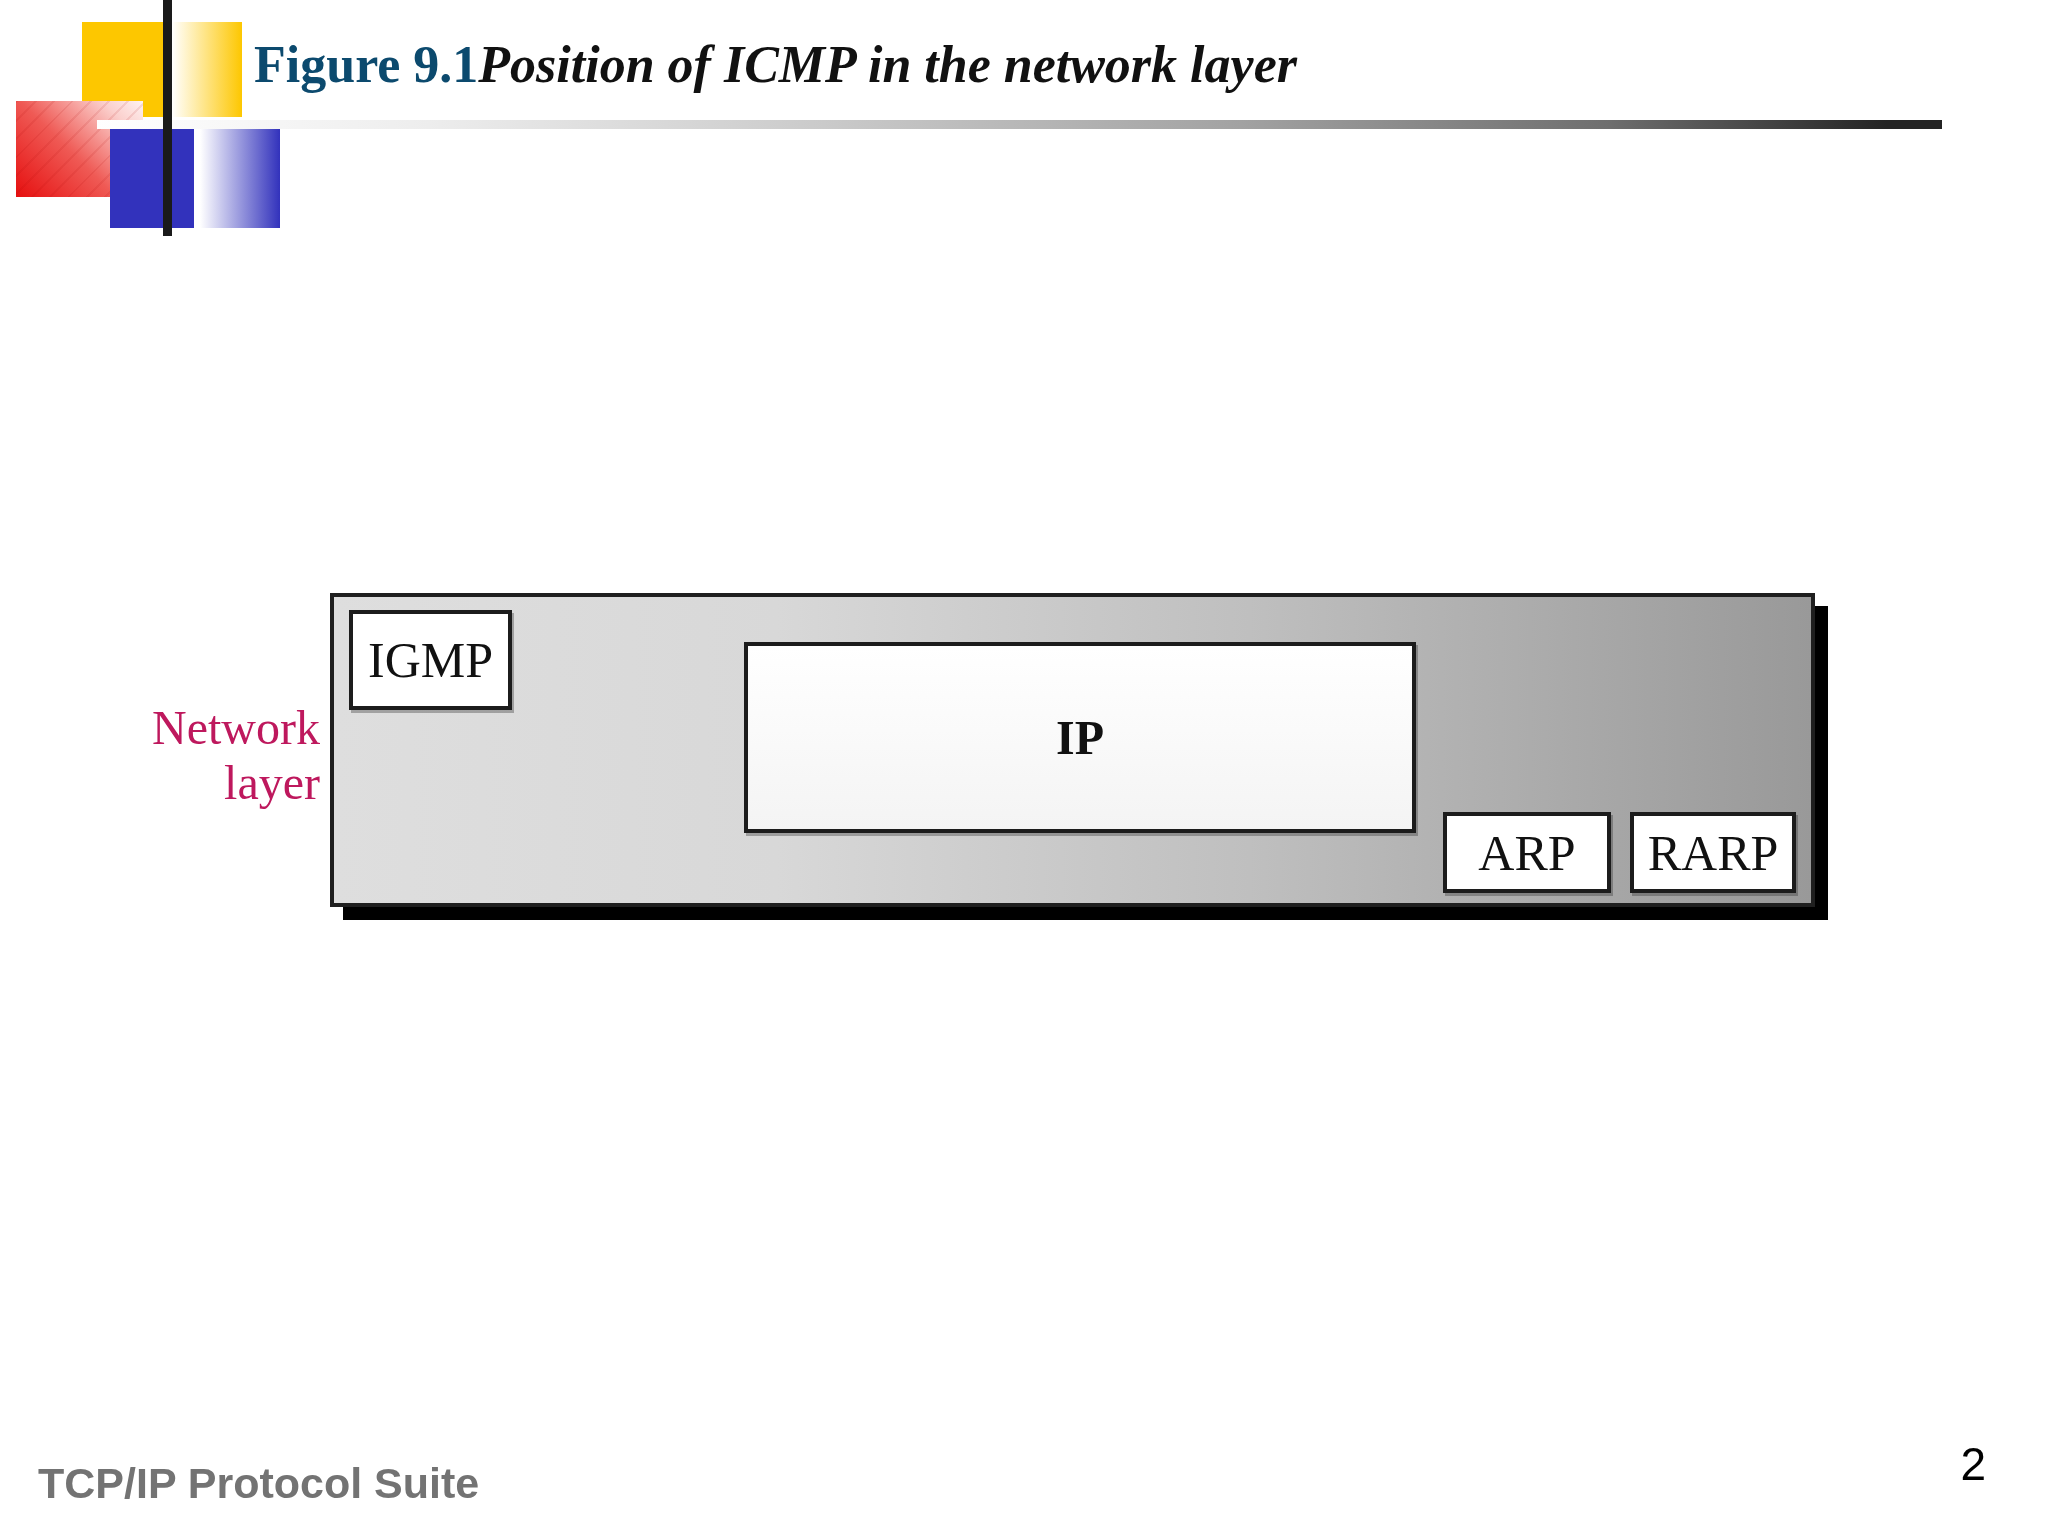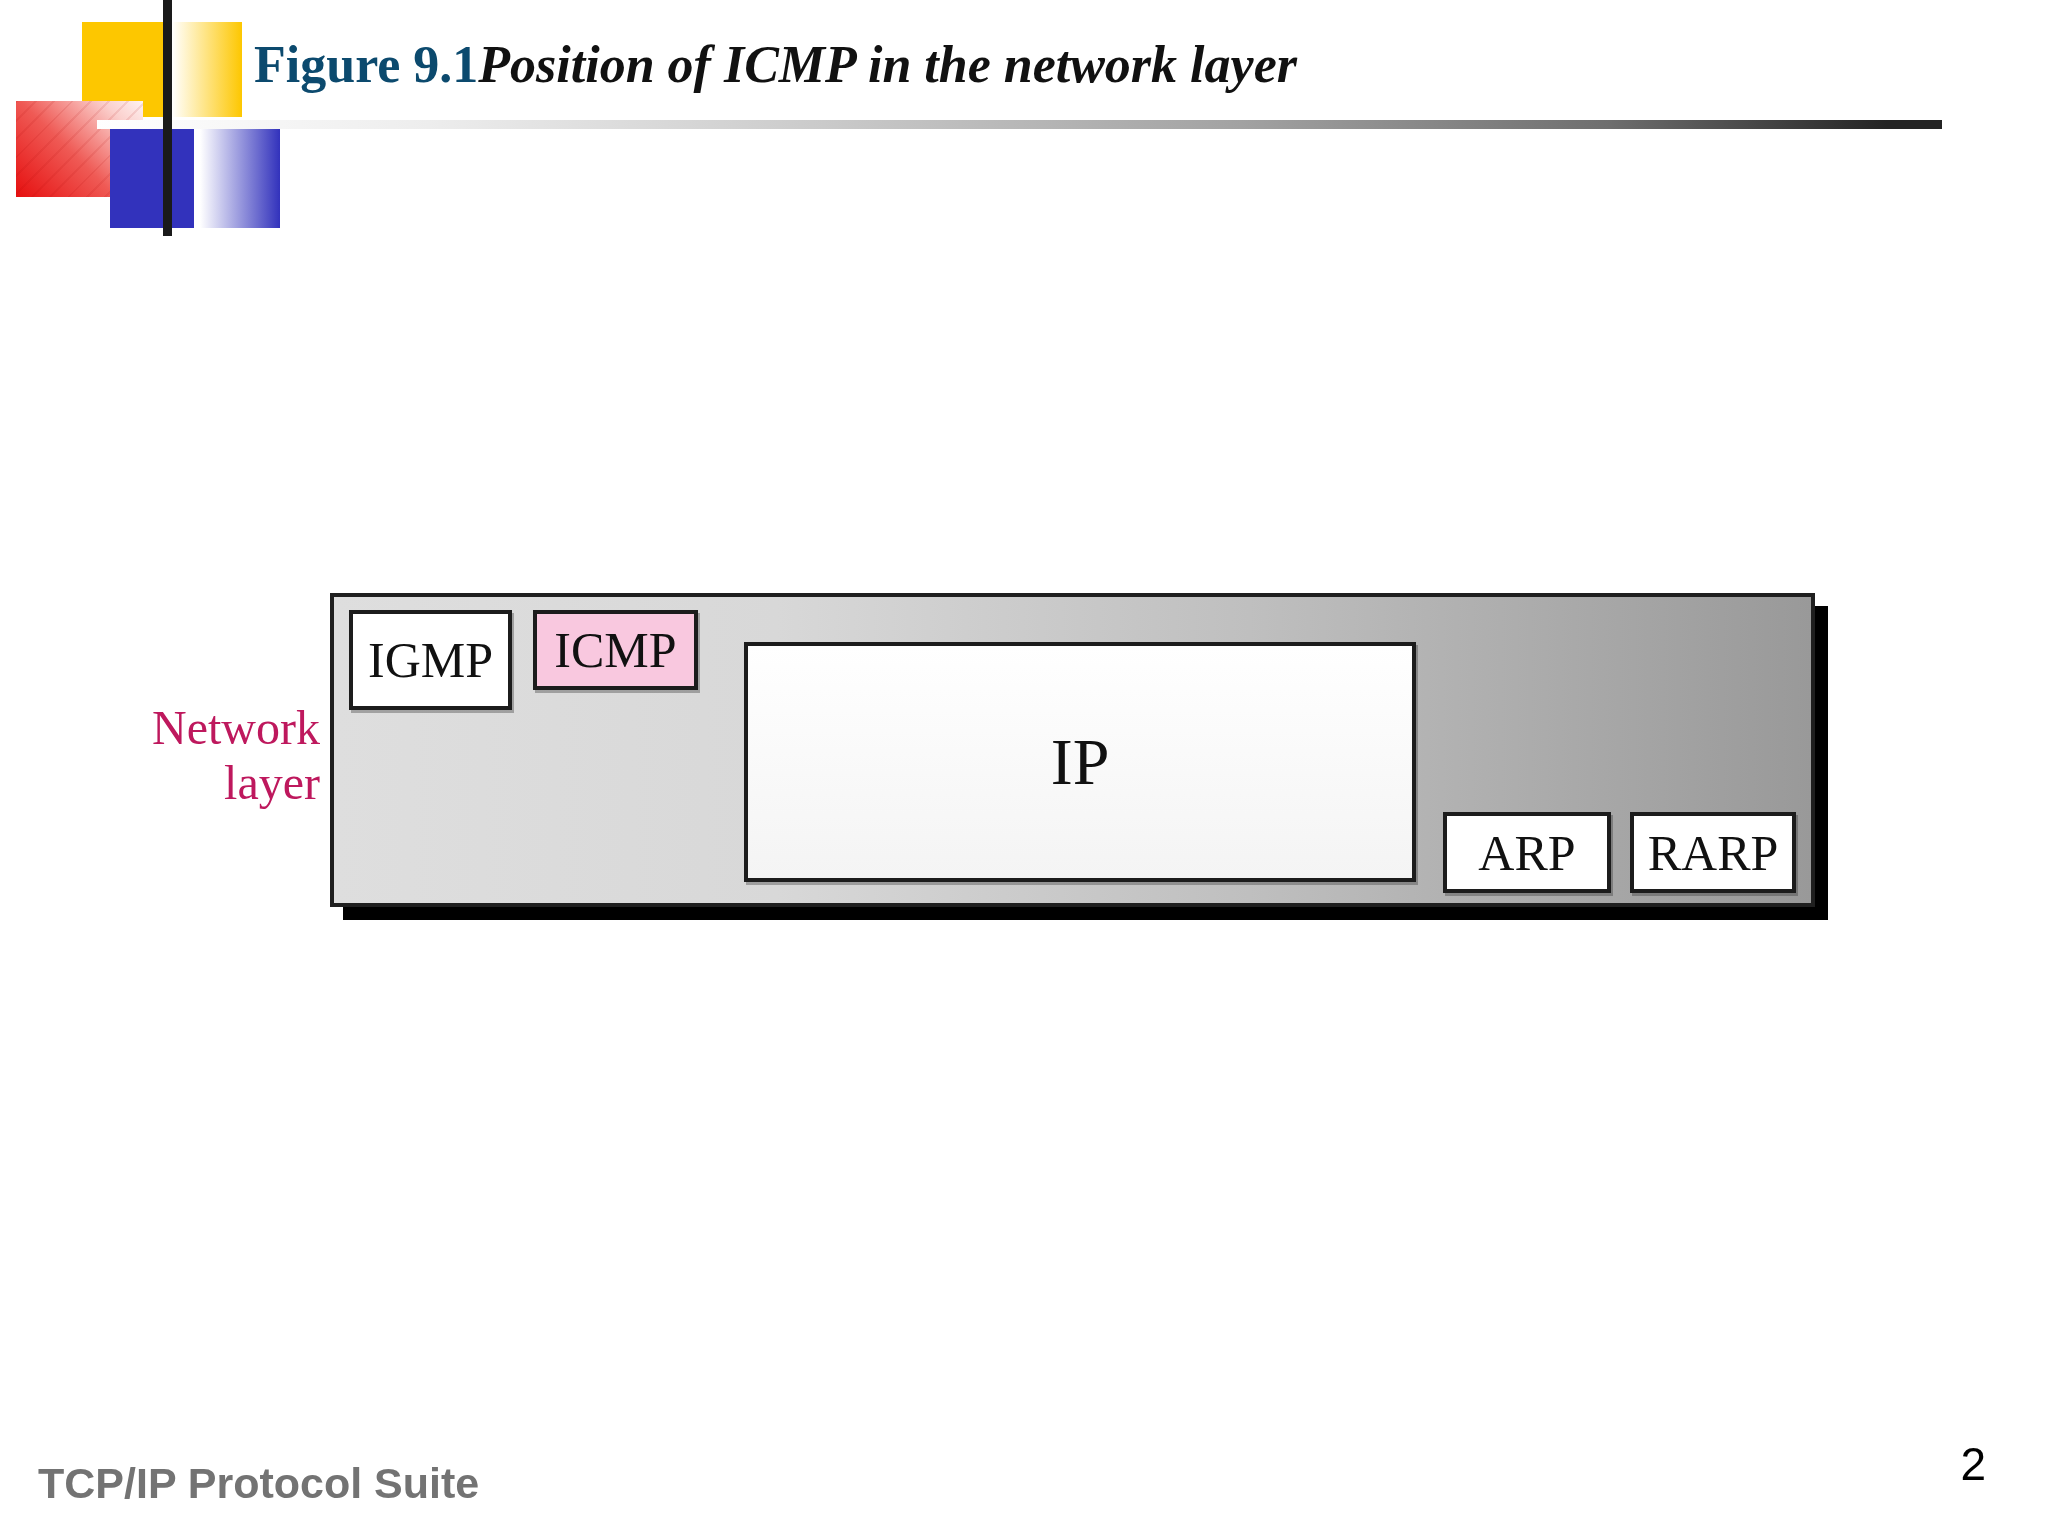--- a/index.html
+++ b/index.html
@@ -77,23 +77,23 @@
     background: #ffffff;
     display: flex;
     align-items: center;
     justify-content: center;
     font-size: 50px;
     color: #111111;
     box-shadow: 2px 3px 0 rgba(50,50,50,0.35);
   }
   .box-igmp { left: 15px;   top: 13px;  width: 163px; height: 100px; }
   .box-icmp { left: 199px;  top: 13px;  width: 165px; height: 80px; background: #f9c8df; }
-  .box-ip   { left: 410px;  top: 45px;  width: 672px; height: 240px;
+  .box-ip   { left: 410px;  top: 45px;  width: 672px; height: 191px;
               background: linear-gradient(to bottom, #ffffff, #f4f4f4);
-              font-weight: normal; font-size: 66px; }
+              font-weight: bold; font-size: 48px; }
   .box-arp  { left: 1109px; top: 215px; width: 168px; height: 81px; }
   .box-rarp { left: 1296px; top: 215px; width: 166px; height: 81px; }
 
   
   .footer-title {
     position: absolute;
     left: 38px;
     top: 1459px;
     font-family: "Liberation Sans", sans-serif;
     font-weight: bold;
@@ -130,23 +130,20 @@
 
   <div class="side-label">
     <div>Network</div>
     <div>layer</div>
   </div>
 
   <div class="layer-box">
     <div class="proto-box box-igmp">
       <span>IGMP</span>
     </div>
-    <div class="proto-box box-icmp">
-      <span>ICMP</span>
-    </div>
     <div class="proto-box box-ip">
       <span>IP</span>
     </div>
     <div class="proto-box box-arp">
       <span>ARP</span>
     </div>
     <div class="proto-box box-rarp">
       <span>RARP</span>
     </div>
   </div>

